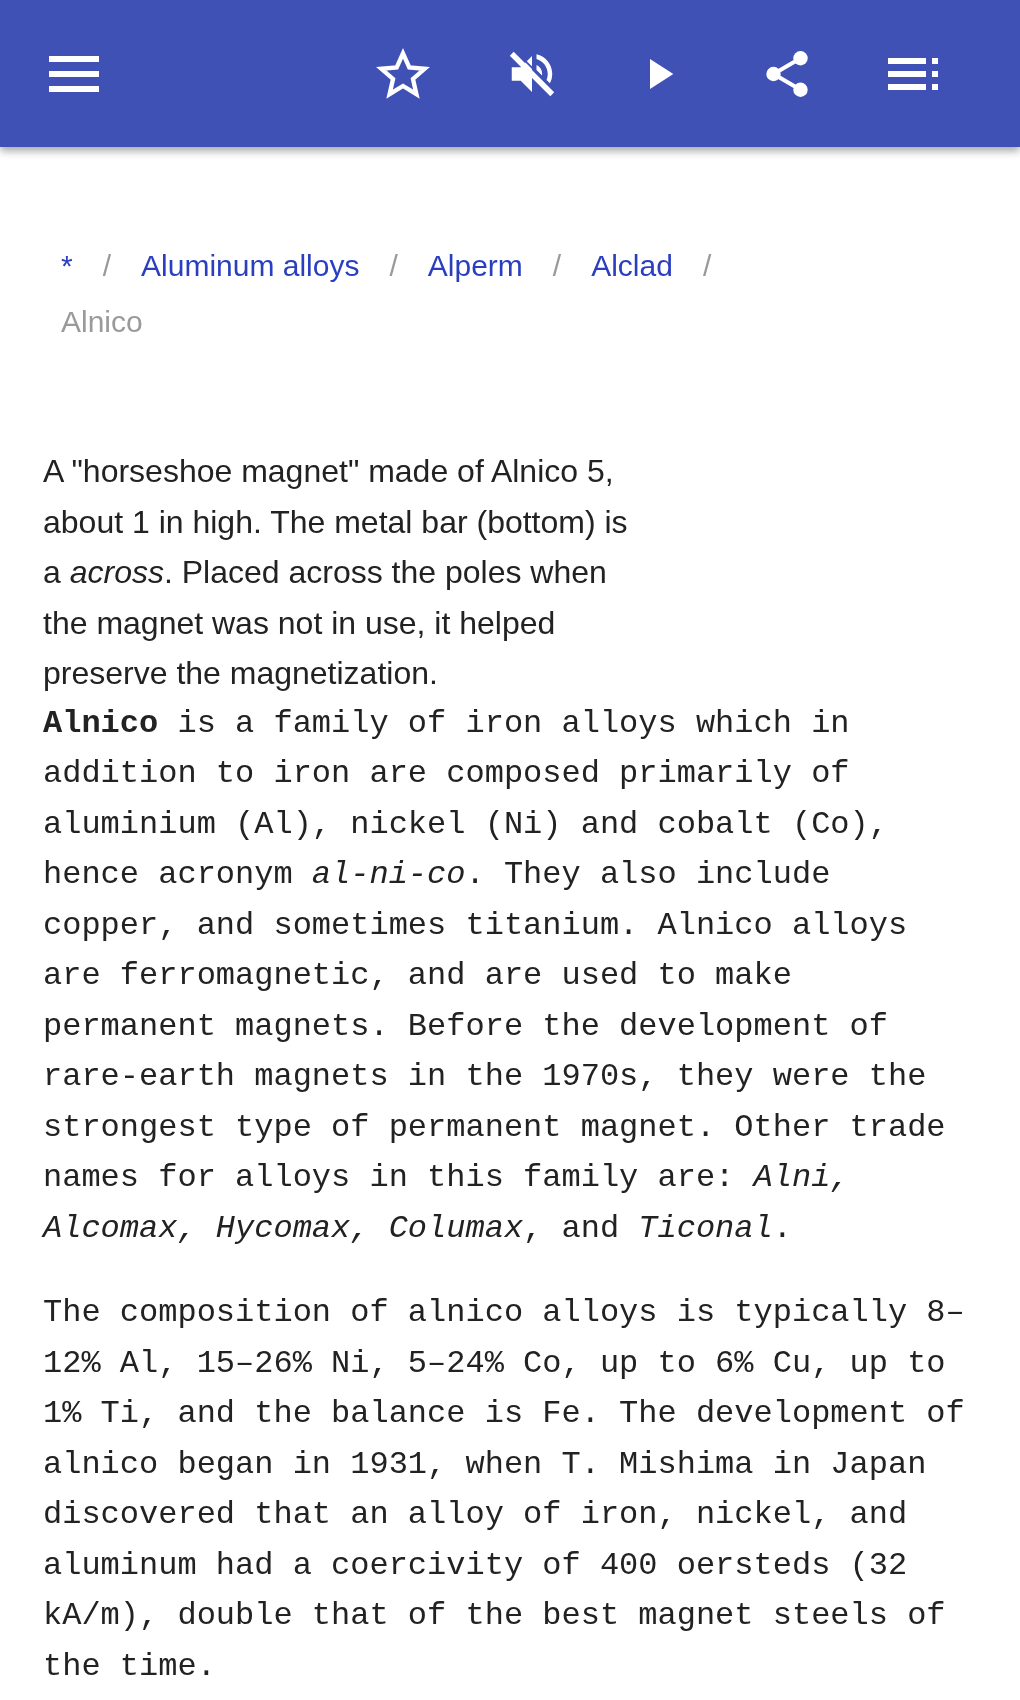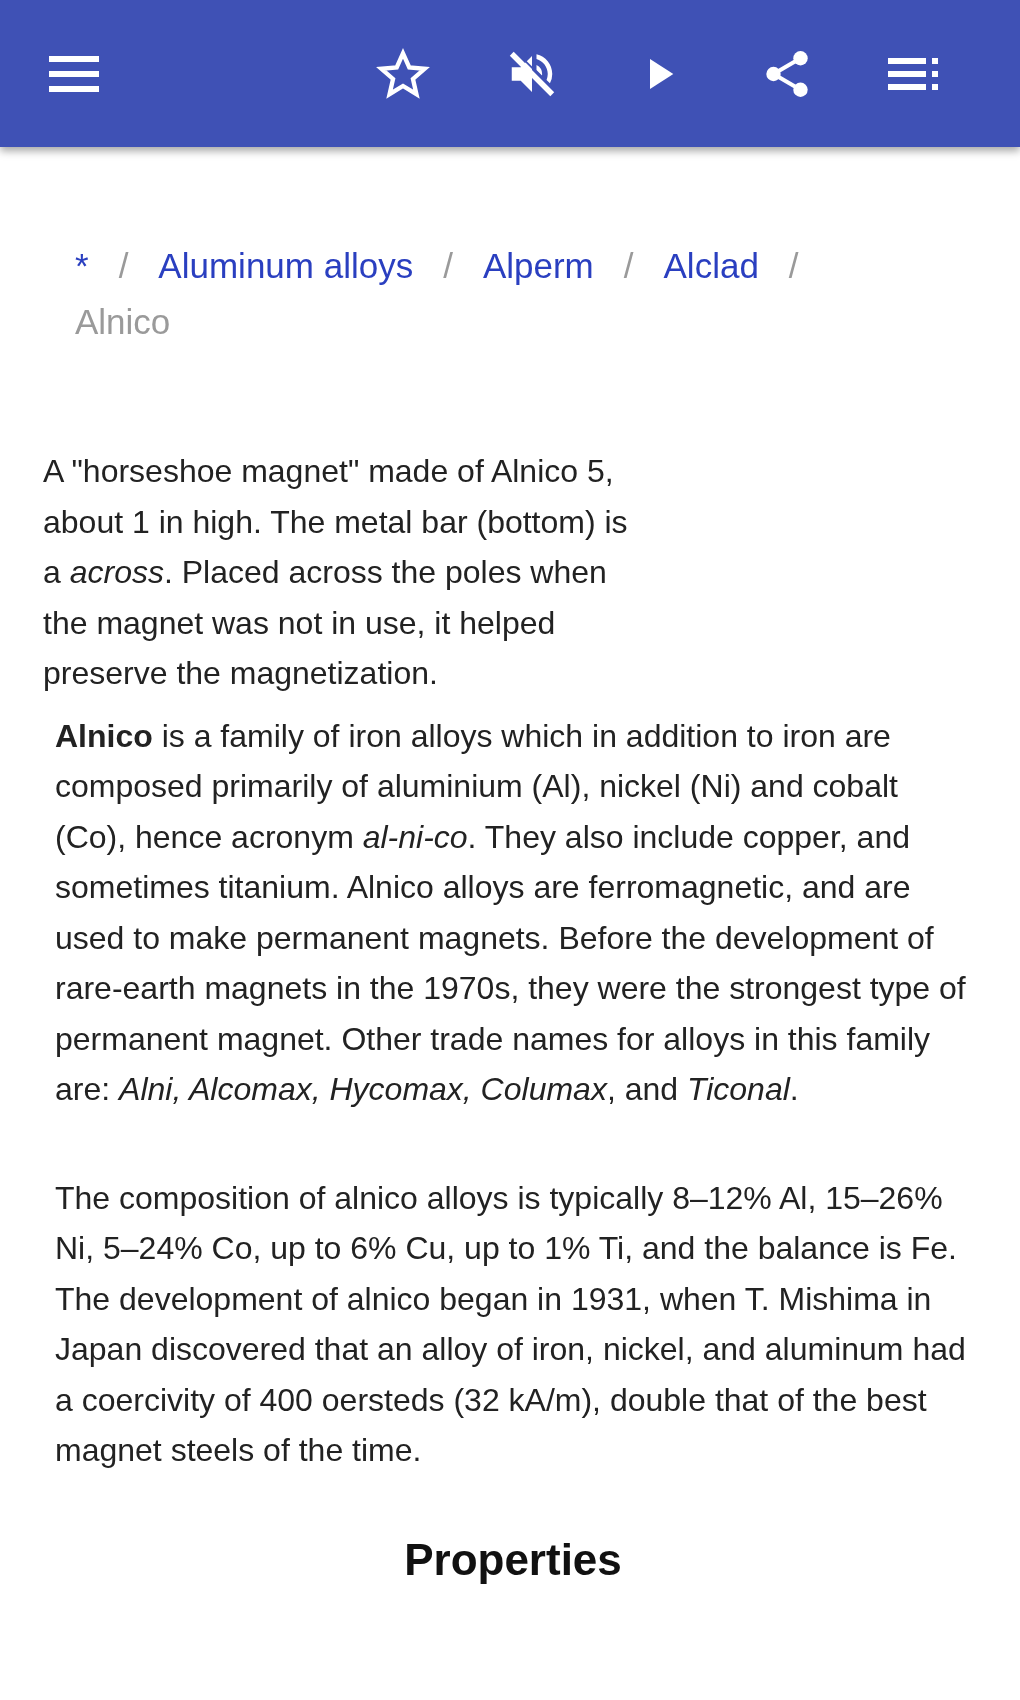--- a/index.html
+++ b/index.html
@@ -13,33 +13,33 @@
       z-index: 2;
     }
     .appbar .icon-btn {
       position: absolute; top: 40px; width: 68px; height: 68px;
       display: flex; align-items: center; justify-content: center;
       cursor: pointer;
     }
     .appbar svg { display: block; }
 
     .breadcrumb {
-      position: absolute; left: 75px; top: 238px; width: 900px;
-      font-size: 35px; line-height: 56px;
+      position: absolute; left: 61px; top: 238px; width: 900px;
+      font-size: 30px; line-height: 56px;
     }
     .breadcrumb .crumb-link { color: #2a3fc0; text-decoration: none; }
     .breadcrumb .sep { color: #9a9a9a; margin: 0 30px; }
     .breadcrumb .current { color: #9a9a9a; }
 
     .content {
       position: absolute; left: 43px; top: 446px; width: 940px;
       font-size: 32px; line-height: 50.5px; color: #222;
     }
     .caption { width: 600px; }
-    .para { margin: 12px; }
+    .para { margin: 0; font-family: Liberation Mono, monospace; }
     .para + .gap { height: 42px; }
     .heading {
       font-size: 44px; font-weight: bold; color: #111;
       margin-top: 54px; line-height: 60px; text-align: center;
     }
     .after-heading { margin-top: 12px; }
   </style>
 </head>
 <body>
 

